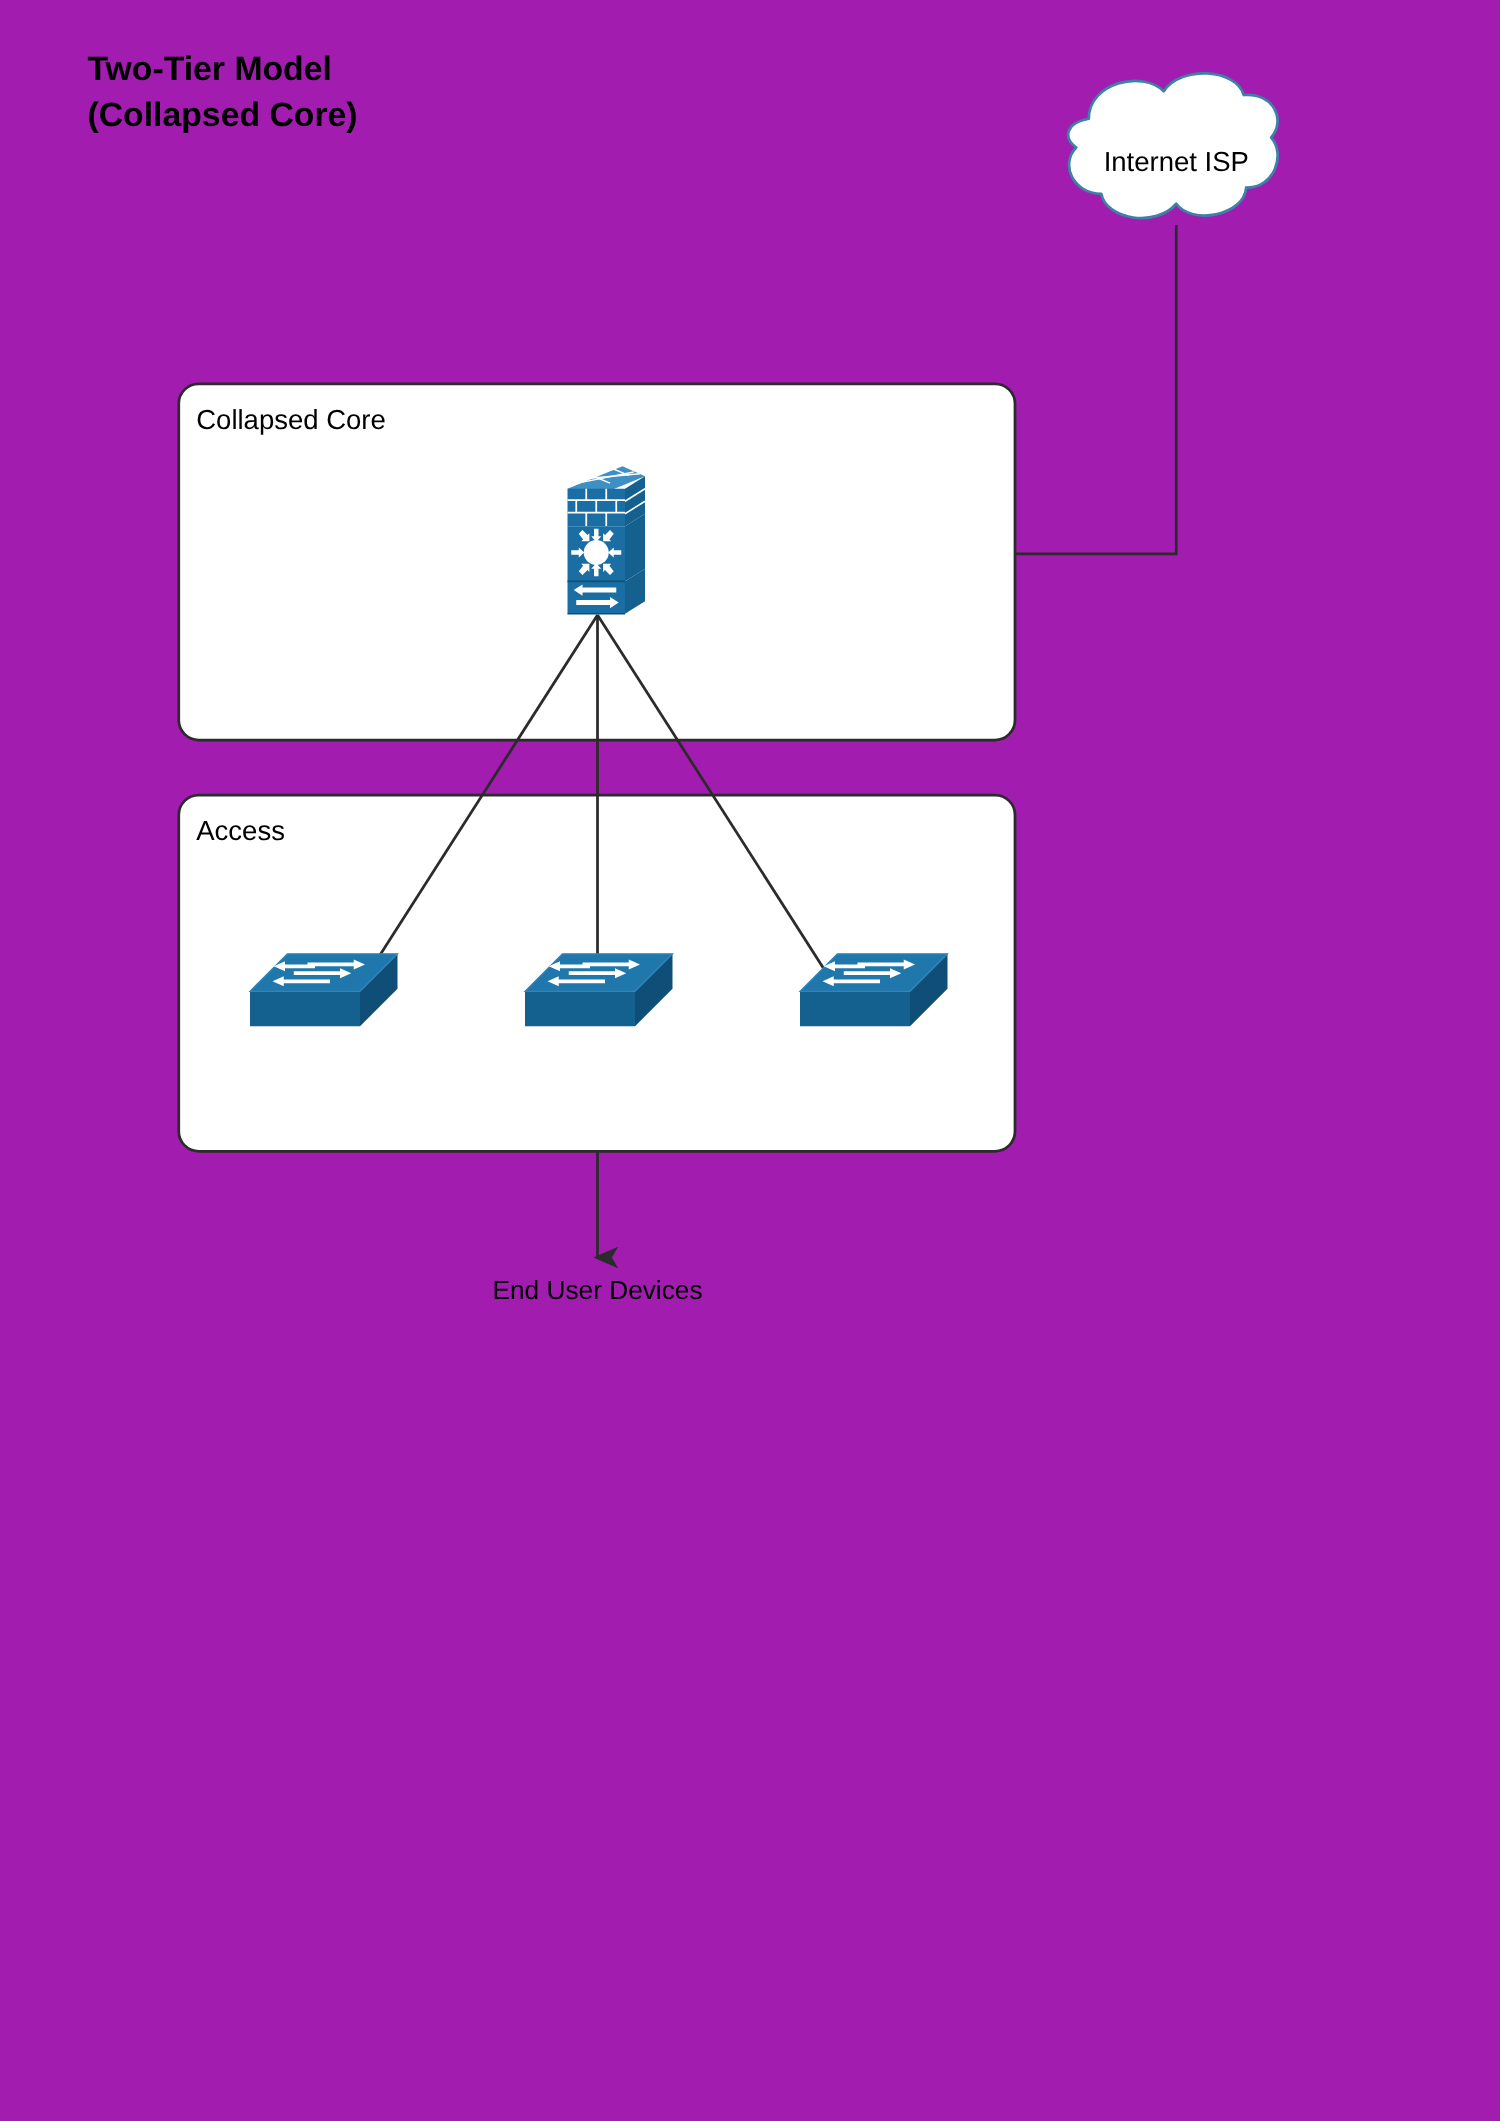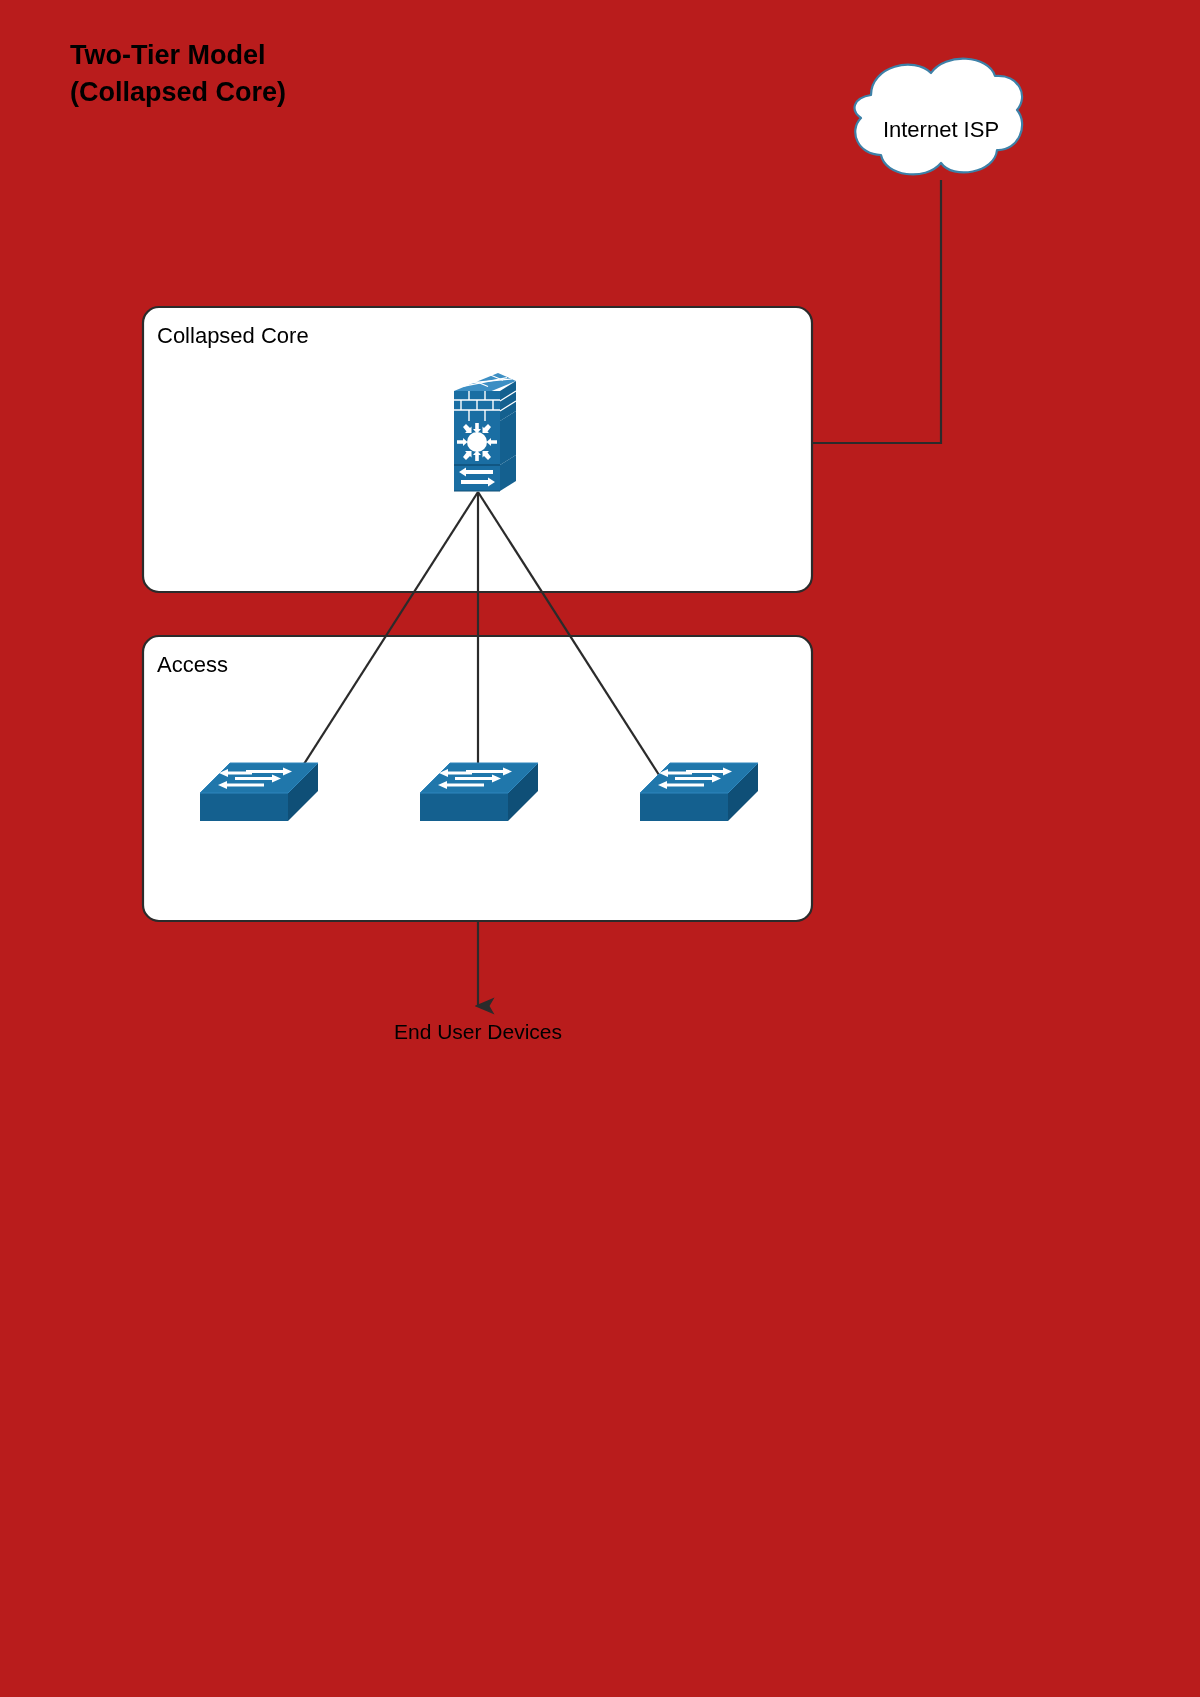--- a/index.html
+++ b/index.html
@@ -9,21 +9,21 @@
     background: #ffffff;
   }
   body {
     font-family: "Liberation Sans", sans-serif;
     -webkit-font-smoothing: antialiased;
   }
   #page {
     position: relative;
     width: 1200px;
     height: 1697px;
-    background: #b91c1c;
+    background: #a21caf;
     overflow: hidden;
   }
   #diagram-svg {
     position: absolute;
     left: 0;
     top: 0;
     width: 1200px;
     height: 1697px;
     display: block;
   }

